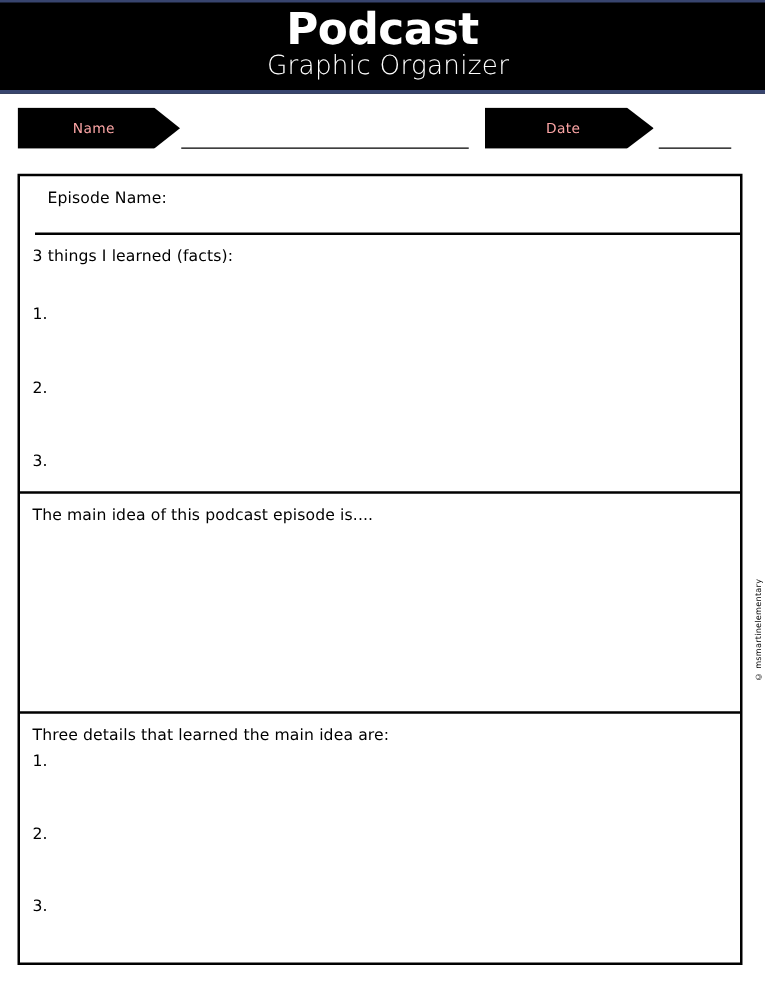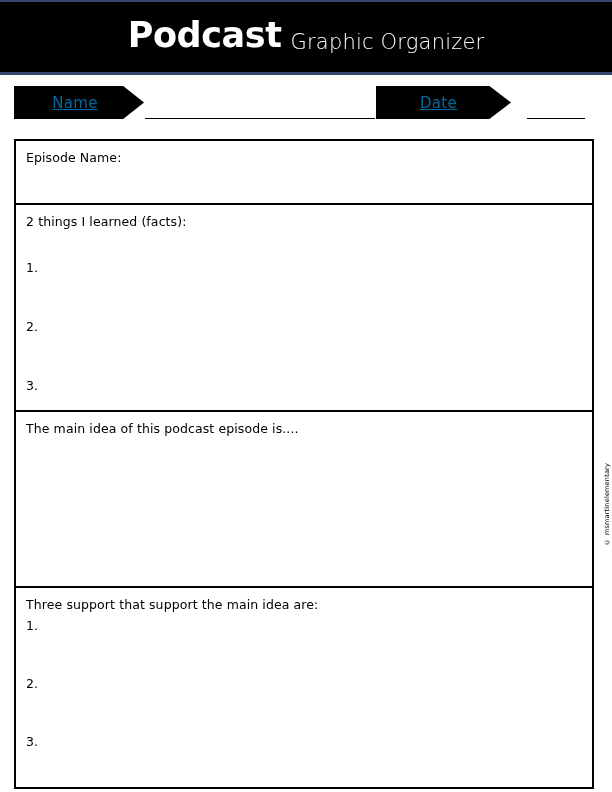--- a/index.html
+++ b/index.html
@@ -27,24 +27,25 @@
     background: #000000;
     border-top: 2px solid #38456f;
     border-bottom: 3px solid #38456f;
     box-sizing: border-box;
     display: flex;
     align-items: center;
     justify-content: center;
   }
   .header-title {
     display: flex;
-    align-items: flex-end;
+    align-items: center;
     white-space: nowrap;
     line-height: 1;
     padding-bottom: 4px;
+    flex-direction: column;
   }
   .title-strong {
     color: #ffffff;
     font-size: 35px;
     font-weight: 700;
     letter-spacing: -0.4px;
   }
   .title-light {
     color: #ffffff;
     font-size: 21px;
@@ -59,38 +60,37 @@
     left: 0;
     top: 86px;
     width: 612px;
     height: 36px;
   }
   .tag {
     position: absolute;
     top: 0;
     height: 33px;
     background: #000000;
-    color: #0369a1;
+    color: #fca5a5;
     display: flex;
     align-items: center;
     justify-content: center;
-    font-size: 15px;
+    font-size: 11px;
     font-weight: 400;
     letter-spacing: 0.3px;
     box-sizing: border-box;
-    text-decoration: underline;
   }
   .tag-name {
     left: 14px;
     width: 130px;
     padding-right: 8px;
     clip-path: polygon(0 0, 84% 0, 100% 50%, 84% 100%, 0 100%);
   }
   .tag-date {
-    left: 376px;
+    left: 388px;
     width: 135px;
     padding-right: 10px;
     clip-path: polygon(0 0, 84% 0, 100% 50%, 84% 100%, 0 100%);
   }
   .write-line {
     position: absolute;
     height: 0;
     border-bottom: 1.4px solid #000000;
   }
   .line-name { left: 145px; top: 32px; width: 230px; }
@@ -106,21 +106,21 @@
     border: 2.2px solid #000000;
   }
   .fbox {
     box-sizing: border-box;
     border-bottom: 2.2px solid #000000;
     padding: 9px 0 0 10px;
     position: relative;
   }
   .fbox:last-child { border-bottom: none; }
   .fbox-title    { height: 50px; }
-  .fbox-episode  { height: 64px; }
+  .fbox-episode  { height: 47px; margin-left: 12px; }
   .fbox-facts    { height: 207px; }
   .fbox-mainidea { height: 176px; }
   .fbox-details  { height: 199px; }
 
   .fbox-label {
     font-size: 12.5px;
     font-weight: 400;
     letter-spacing: 0.1px;
     line-height: 1.2;
   }
@@ -178,34 +178,34 @@
 </div>
 
 <div class="form-stack">
 
 
   <div class="fbox fbox-episode">
     <div class="fbox-label">Episode Name:</div>
   </div>
 
   <div class="fbox fbox-facts">
-    <div class="fbox-label">2 things I learned (facts):</div>
+    <div class="fbox-label">3 things I learned (facts):</div>
     <ul class="num-list">
       <li class="num-item">1.</li>
       <li class="num-item">2.</li>
       <li class="num-item">3.</li>
     </ul>
   </div>
 
   <div class="fbox fbox-mainidea">
     <div class="fbox-label">The main idea of this podcast episode is....</div>
   </div>
 
   <div class="fbox fbox-details">
-    <div class="fbox-label">Three support that support the main idea are:</div>
+    <div class="fbox-label">Three details that learned the main idea are:</div>
     <ul class="num-list">
       <li class="num-item">1.</li>
       <li class="num-item">2.</li>
       <li class="num-item">3.</li>
     </ul>
   </div>
 
 </div>
 
 <div class="credit">© msmartinelementary</div>

